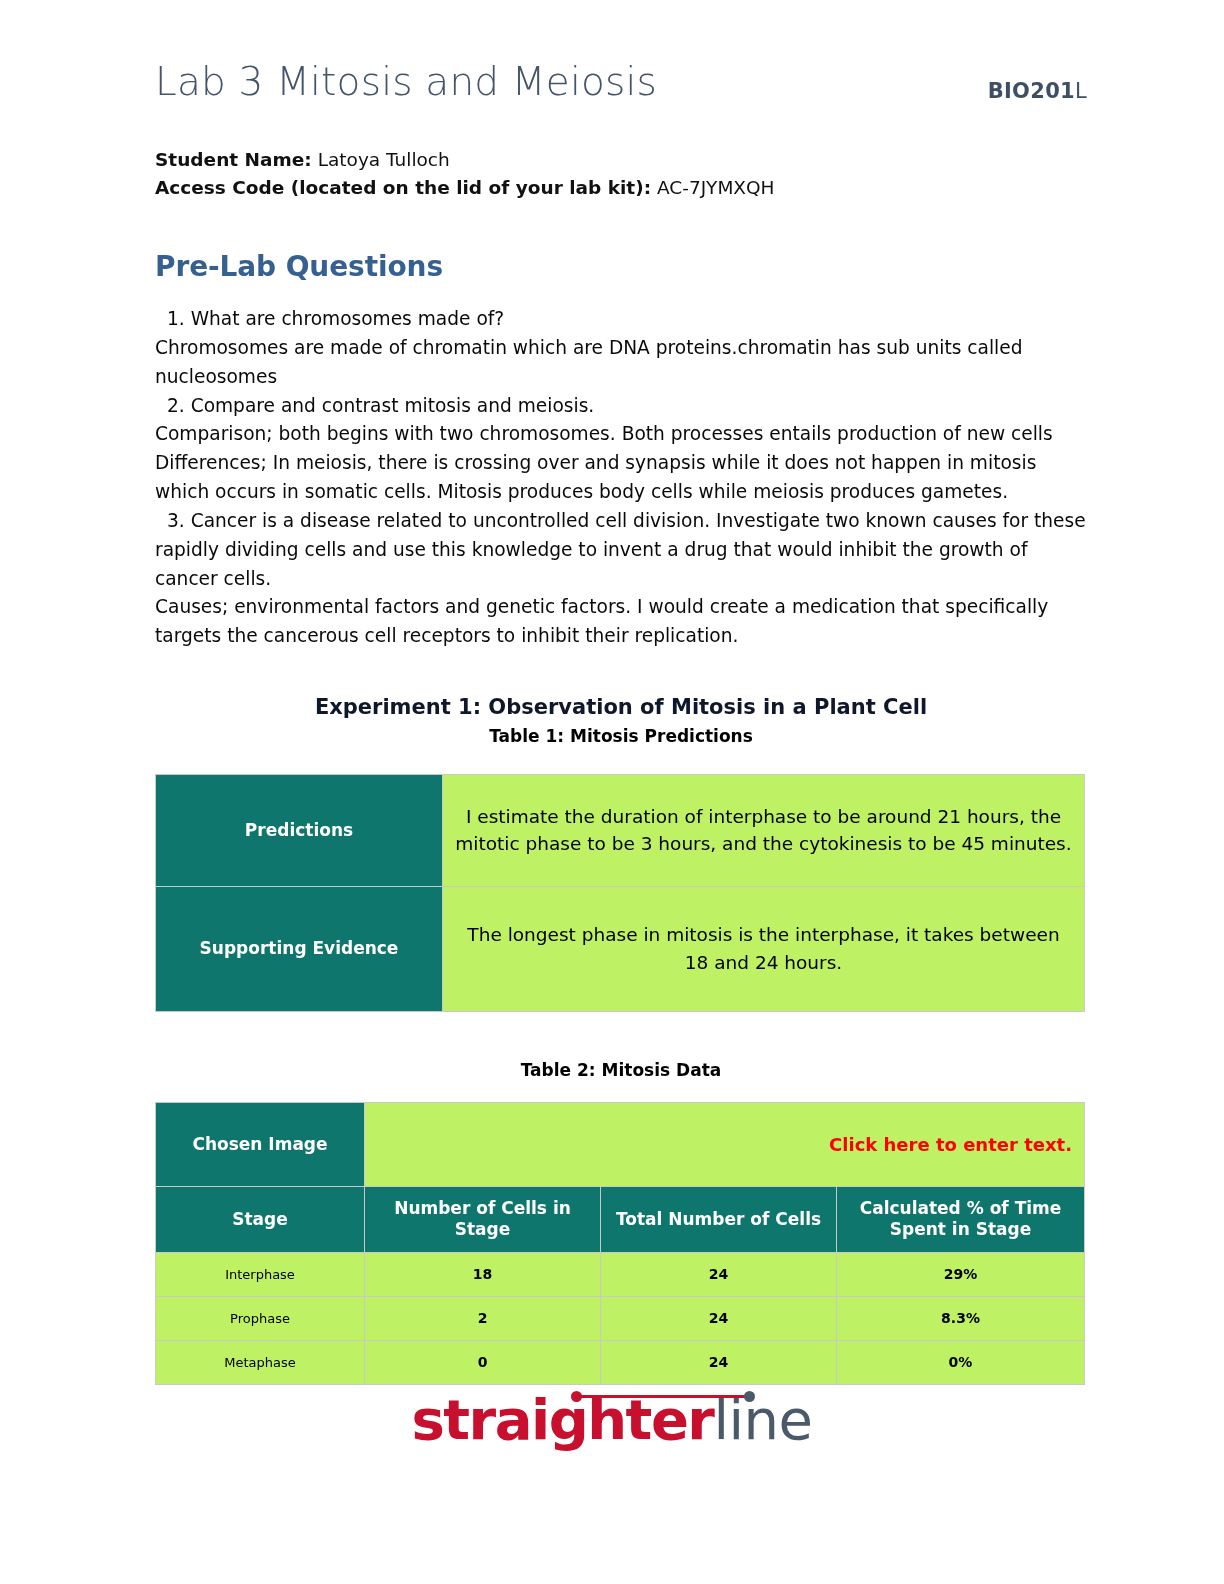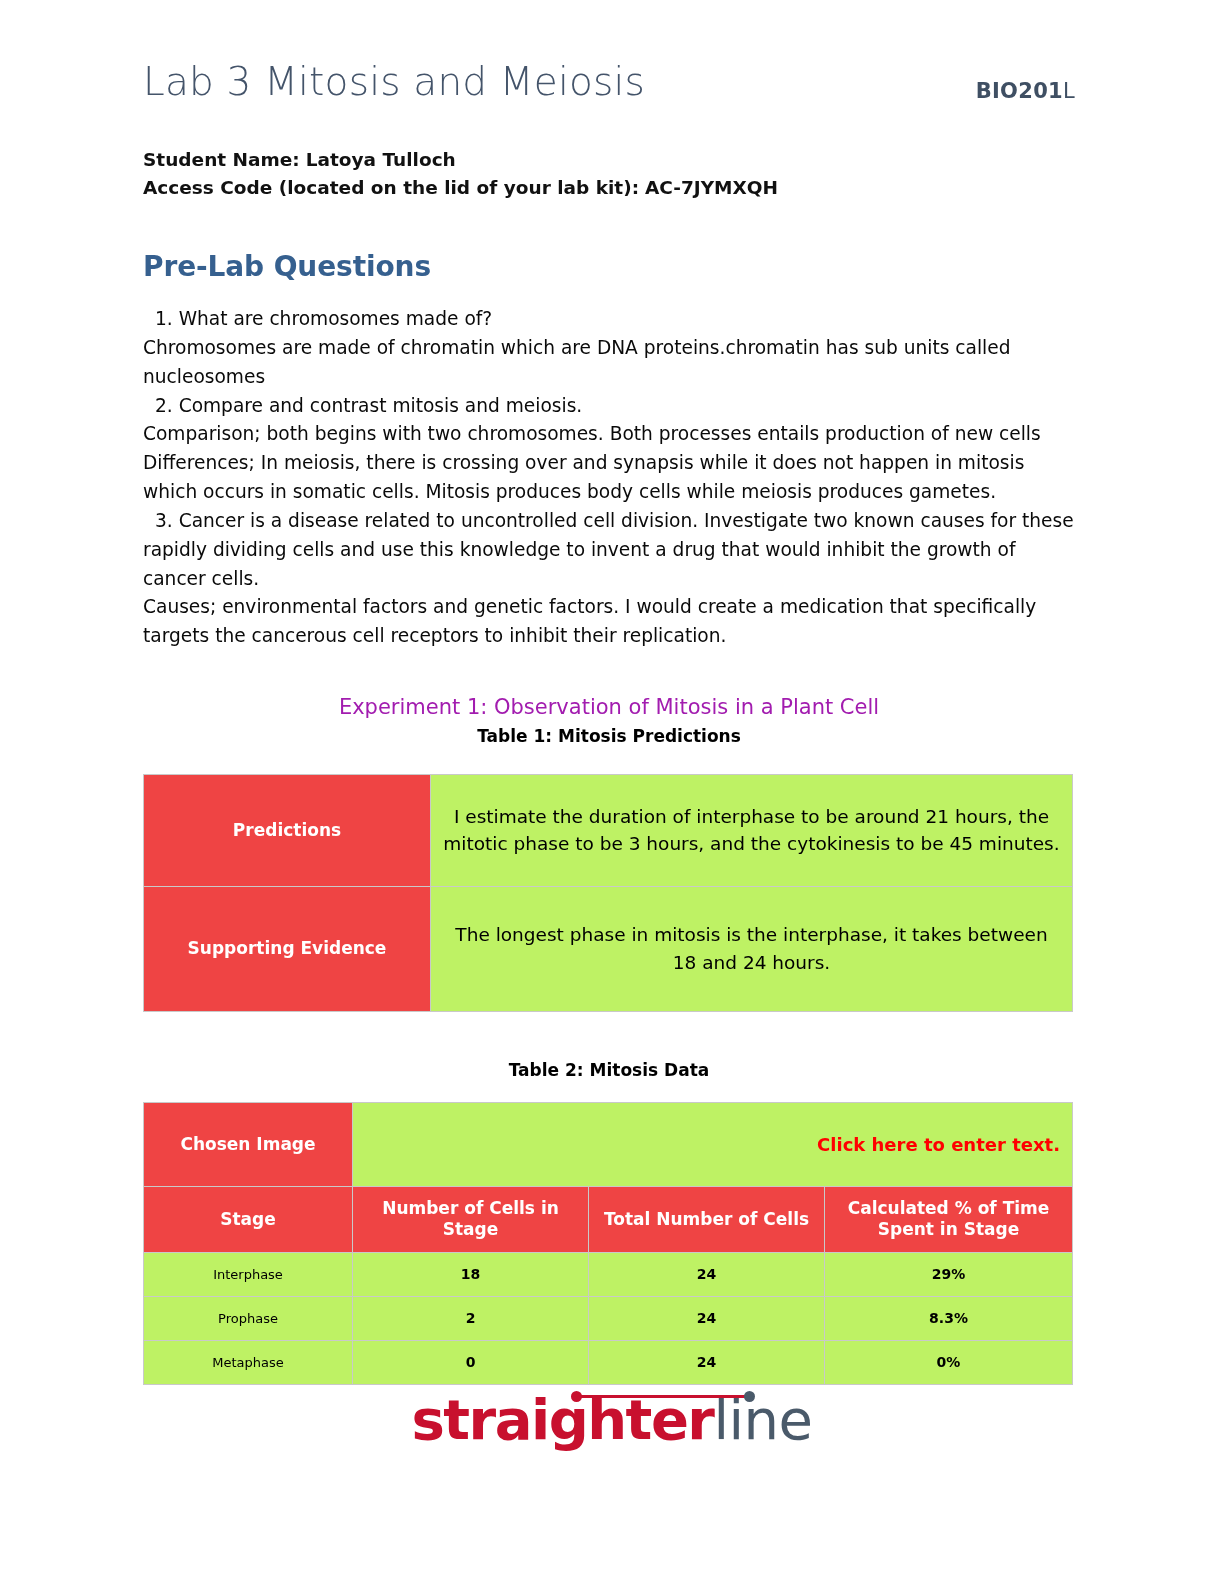--- a/index.html
+++ b/index.html
@@ -18,21 +18,21 @@
   .page {
     position: relative;
     width: 1224px;
     height: 1584px;
     background: #ffffff;
     box-sizing: border-box;
     padding: 0;
   }
   .content {
     position: absolute;
-    left: 143px;
+    left: 155px;
     top: 0;
     width: 932px;
   }
 
   
   .doc-header {
     position: relative;
     padding-top: 62px;
     height: 62px;
   }
@@ -62,36 +62,36 @@
     font-size: 18.5px;
     line-height: 1.52;
     color: #111111;
     font-family: "DejaVu Sans", sans-serif;
   }
   .meta-line { white-space: nowrap; }
   .meta-label {
     font-weight: 700;
   }
   .meta-value {
-    font-weight: 700;
+    font-weight: 400;
   }
 
   
   .section-heading {
     color: #36608f;
     font-weight: 700;
     font-size: 28px;
     font-family: "DejaVu Sans", sans-serif;
     letter-spacing: -0.1px;
   }
   #prelab-heading { margin-top: 48px; }
 
   .exp-heading {
-    color: #a21caf;
-    font-weight: 400;
+    color: #0f172a;
+    font-weight: 700;
     font-size: 21px;
     font-family: "DejaVu Sans", sans-serif;
     text-align: center;
     margin-top: 44px;
   }
   .table-caption {
     font-weight: 700;
     font-size: 17px;
     font-family: "DejaVu Sans", sans-serif;
     text-align: center;
@@ -118,21 +118,21 @@
     width: 929px;
     table-layout: fixed;
     margin-top: 24px;
   }
   table.lab-table td, table.lab-table th {
     border: 1px solid #c9c9c9;
     vertical-align: middle;
     font-family: "DejaVu Sans", sans-serif;
   }
   .hdr-cell {
-    background: #ef4444;
+    background: #0f766e;
     color: #ffffff;
     font-weight: 700;
     text-align: center;
     font-size: 17px;
     line-height: 1.28;
     padding: 6px 8px;
   }
   .body-cell {
     background: #bef264;
     color: #000000;

